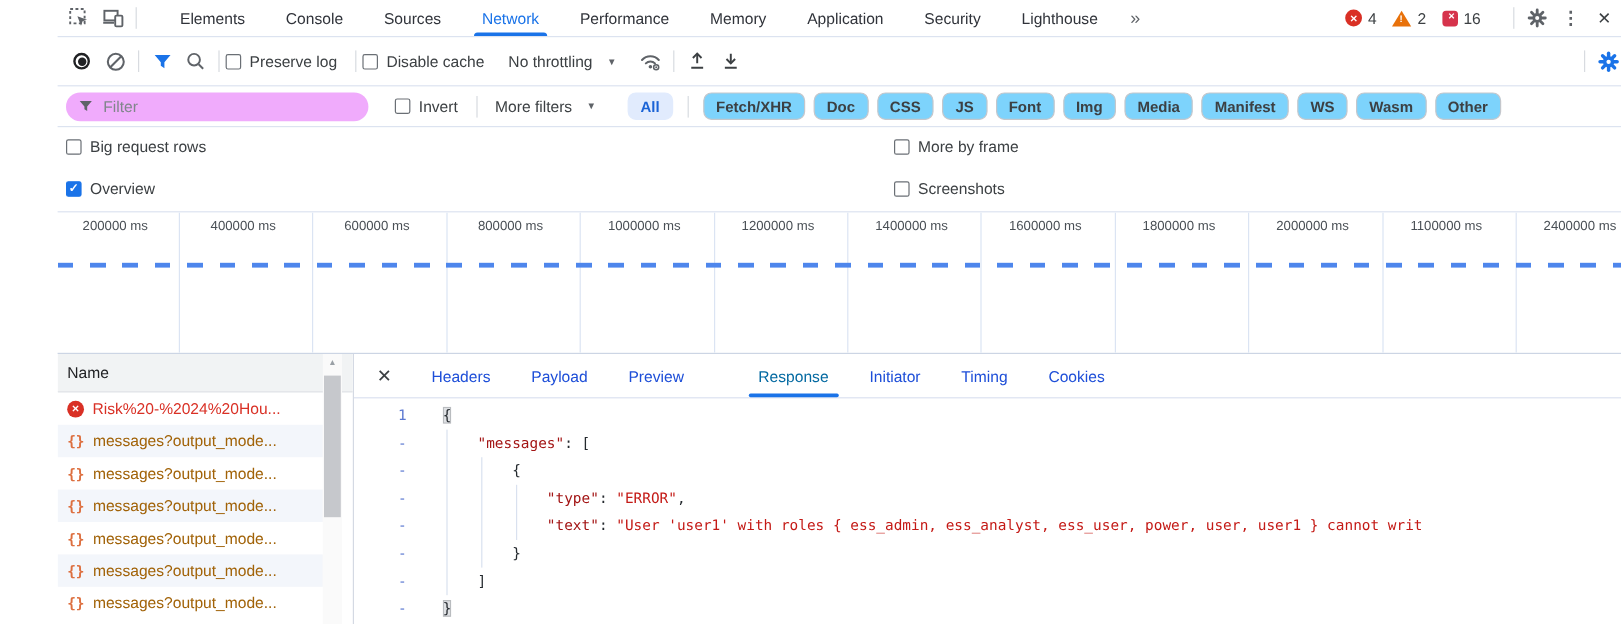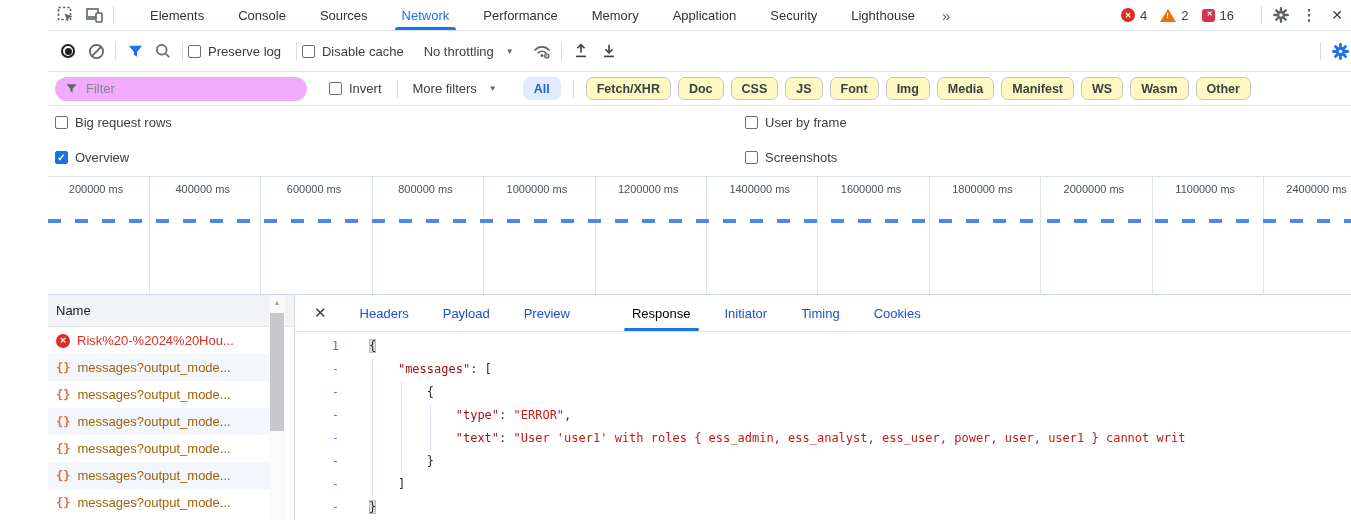--- a/index.html
+++ b/index.html
@@ -38,21 +38,21 @@
   #toolbar-spacer { flex: 1 1 auto; }
   #toolbar-settings-gear { margin-right: -9px; }
 
   
   #filterbar { height: 34px; border-bottom: 1px solid #dce3f0; padding: 0 7px; }
   #filter-pill { display: flex; align-items: center; width: 252px; height: 24px; background: #f0abfc; border-radius: 12px; padding: 0 10px; gap: 8px; }
   #filter-pill input { border: 0; outline: 0; background: transparent; font: 13px "Liberation Sans", sans-serif; color: #202124; width: 180px; }
   #filter-pill input::placeholder { color: #80868b; }
   #invert-box { margin-left: 22px; }
   .chips { display: flex; align-items: center; gap: 7px; margin-left: 12px; }
-  .chip { height: 23px; display: inline-flex; align-items: center; padding: 0 10px; border: 1px solid #c4c7cc; border-radius: 7px; color: #3c4043; font-size: 12.5px; font-weight: bold; cursor: pointer; white-space: nowrap; background: #fef9c3; }
+  .chip { height: 23px; display: inline-flex; align-items: center; padding: 0 10px; border: 1px solid #c4c7cc; border-radius: 7px; color: #3c4043; font-size: 12.5px; font-weight: bold; cursor: pointer; white-space: nowrap; background: #7dd3fc; }
   .chip.active { background: #e1ebfd; border-color: #e1ebfd; color: #1a63d6; }
 
   
   .opt-row { position: relative; height: 33px; display: flex; align-items: center; padding-left: 7px; }
   #opt-row-2 { height: 38px; border-bottom: 1px solid #dce3f0; }
   .opt-right { position: absolute; left: 697px; display: flex; align-items: center; }
 
   
   #timeline { position: relative; height: 118px; border-bottom: 1px solid #ccd5e4; overflow: hidden; }
   #tl-cells { display: flex; height: 100%; }
@@ -72,21 +72,21 @@
   .ric-error { display: inline-flex; align-items: center; justify-content: center; width: 14px; height: 14px; border-radius: 50%; background: #d93025; color: #fff; font-size: 8px; font-weight: bold; flex: 0 0 auto; }
   .ric-xhr { color: #dd6f3f; font-family: "DejaVu Sans Mono", monospace; font-size: 12px; font-weight: bold; flex: 0 0 auto; }
   #name-scrollbar { position: absolute; top: 0; left: 221px; width: 16px; height: 100%; background: #fafafa; }
   #name-scrollbar .arrow { display: block; text-align: center; font-size: 7px; color: #9aa0a6; padding-top: 4px; height: 16px; cursor: pointer; }
   #scroll-thumb { position: absolute; top: 18px; left: 1px; width: 14px; height: 118px; background: #c6c8cc; cursor: pointer; }
 
   #detail { flex: 1 1 auto; border-left: 1px solid #d4d9e3; display: flex; flex-direction: column; overflow: hidden; background: #fff; }
   #detail-tabs { height: 37px; display: flex; align-items: center; border-bottom: 1px solid #dbe1f0; flex: 0 0 auto; }
   #detail-close { font-size: 15px; color: #3c4043; margin: 0 16px 0 19px; cursor: pointer; }
   .dtab { position: relative; height: 100%; display: flex; align-items: center; padding: 0 4px; margin: 0 13px; color: #1d4ed8; cursor: pointer; white-space: nowrap; }
-  .dtab.active { color: #000000; margin-left: 41px; }
+  .dtab.active { color: #0369a1; margin-left: 41px; }
   .dtab.active::after { content: ""; position: absolute; left: -4px; right: -4px; bottom: 0; height: 3px; background: #1a73e8; border-radius: 3px; }
 
   #code-area { position: relative; flex: 1 1 auto; display: flex; overflow: hidden; font-family: "DejaVu Sans Mono", monospace; font-size: 12px; line-height: 23px; padding-top: 3px; }
   #gutter { width: 52px; flex: 0 0 52px; text-align: right; padding-right: 8px; color: #5b78d1; }
   #code-lines { flex: 1 1 auto; padding-left: 22px; overflow: hidden; }
   .code-line { white-space: pre; }
   .tok-key { color: #a31515; }
   .tok-str { color: #c41a16; }
   .tok-p { color: #24292e; }
   .tok-hl { background: #dfe1e4; box-shadow: inset 0 0 0 1px #b9bcbf; }
@@ -261,21 +261,21 @@
         <span class="chip">Wasm</span>
         <span class="chip">Other</span>
       </div>
   </div>
 
   <div class="opt-row">
     <span class="cb"></span>
     <span class="cb-label">Big request rows</span>
     <span class="opt-right">
       <span class="cb"></span>
-      <span class="cb-label">User by frame</span>
+      <span class="cb-label">More by frame</span>
     </span>
   </div>
 
   <div class="opt-row" id="opt-row-2">
     <span class="cb checked">✓</span>
     <span class="cb-label">Overview</span>
     <span class="opt-right">
       <span class="cb"></span>
       <span class="cb-label">Screenshots</span>
     </span>

